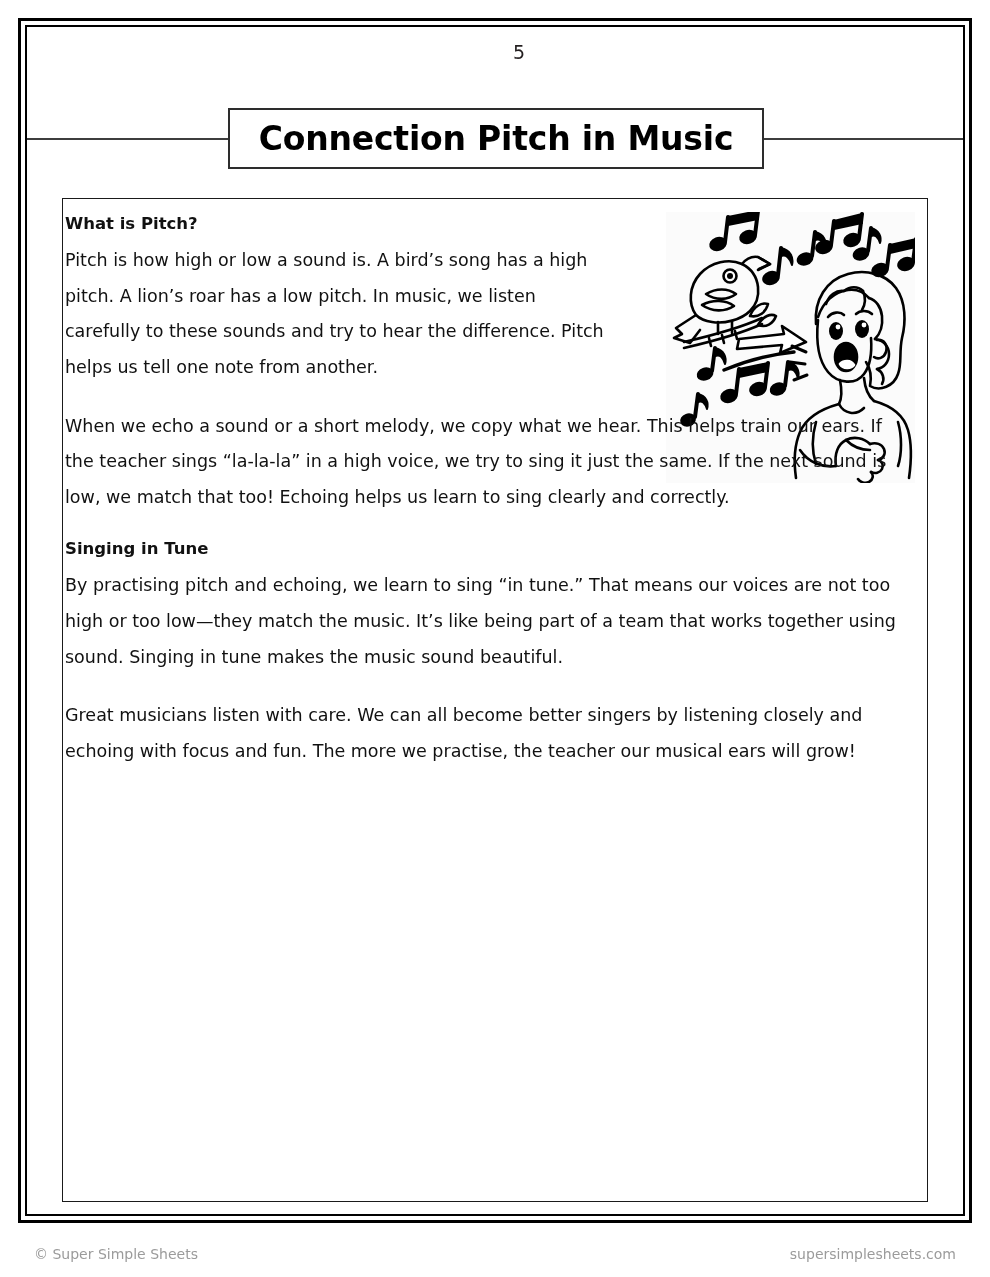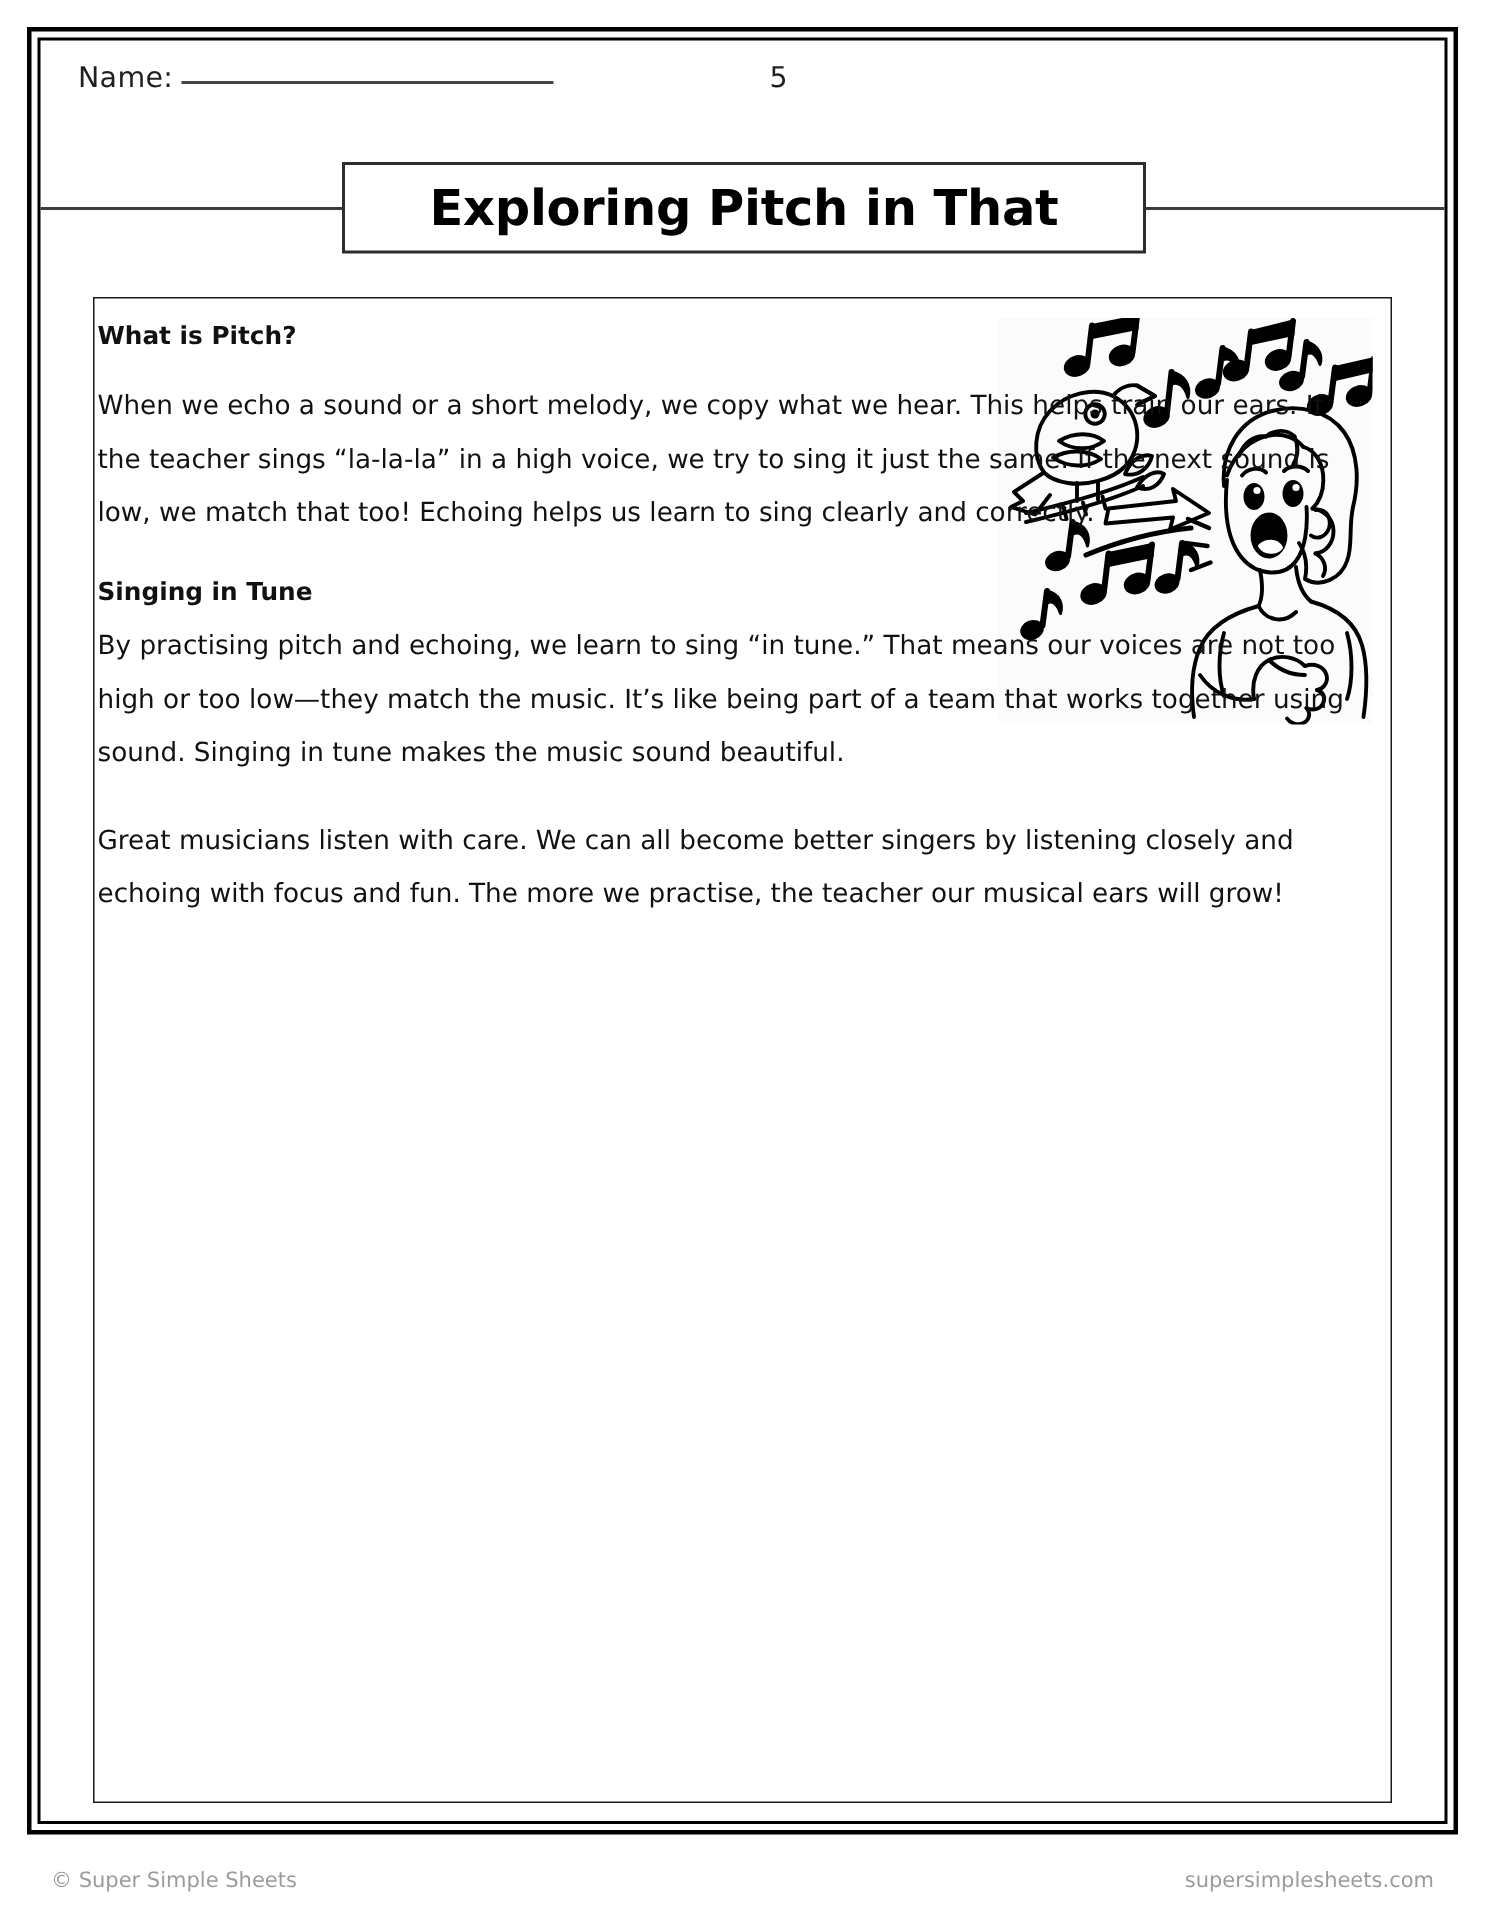--- a/index.html
+++ b/index.html
@@ -187,35 +187,31 @@
   }
 </style>
 </head>
 <body>
 
 <div class="page-outer-border"></div>
 <div class="page-inner-border"></div>
 
 <div class="header-row">
 
-  <div class="name-block">
-    <span class="name-label">Name:</span>
-    <span class="name-rule"></span>
-  </div>
 
   <div class="page-number">5</div>
 
 
 </div>
 
 <div class="title-rule-left"></div>
 <div class="title-rule-right"></div>
 
 <div class="title-box">
-  <span class="title-text">Exploring Pitch in That</span>
+  <span class="title-text">Connection Pitch in Music</span>
 </div>
 
 <div class="content-box">
 
   <div class="illustration">
     <svg viewBox="0 0 249 271" xmlns="http://www.w3.org/2000/svg" fill="none" stroke="#000" stroke-width="2.6" stroke-linecap="round" stroke-linejoin="round">
 
       <g>
 
         <path d="M30 103 C22 92 23 74 34 62 C45 50 63 46 76 52 C86 57 91 66 92 75
@@ -362,20 +358,21 @@
         <path d="M205 260 C208 263 207 268 203 270 C199 272 194 270 192 267"></path>
         <path d="M180 228 C186 234 194 238 204 238"></path>
 
         <path d="M140 140 L126 134 M139 152 L124 150 M141 163 L128 168" stroke-width="3"></path>
       </g>
     </svg>
   </div>
 
   <div class="section">
     <h3 class="section-heading">What is Pitch?</h3>
+    <p class="section-body narrow">Pitch is how high or low a sound is. A bird’s song has a high pitch. A lion’s roar has a low pitch. In music, we listen carefully to these sounds and try to hear the difference. Pitch helps us tell one note from another.</p>
   </div>
 
   <div class="sec-gap"></div>
 
   <div class="section">
     <p class="section-body">When we echo a sound or a short melody, we copy what we hear. This helps train our ears. If the teacher sings “la-la-la” in a high voice, we try to sing it just the same. If the next sound is low, we match that too! Echoing helps us learn to sing clearly and correctly.</p>
   </div>
 
   <div class="sec-gap"></div>
 

